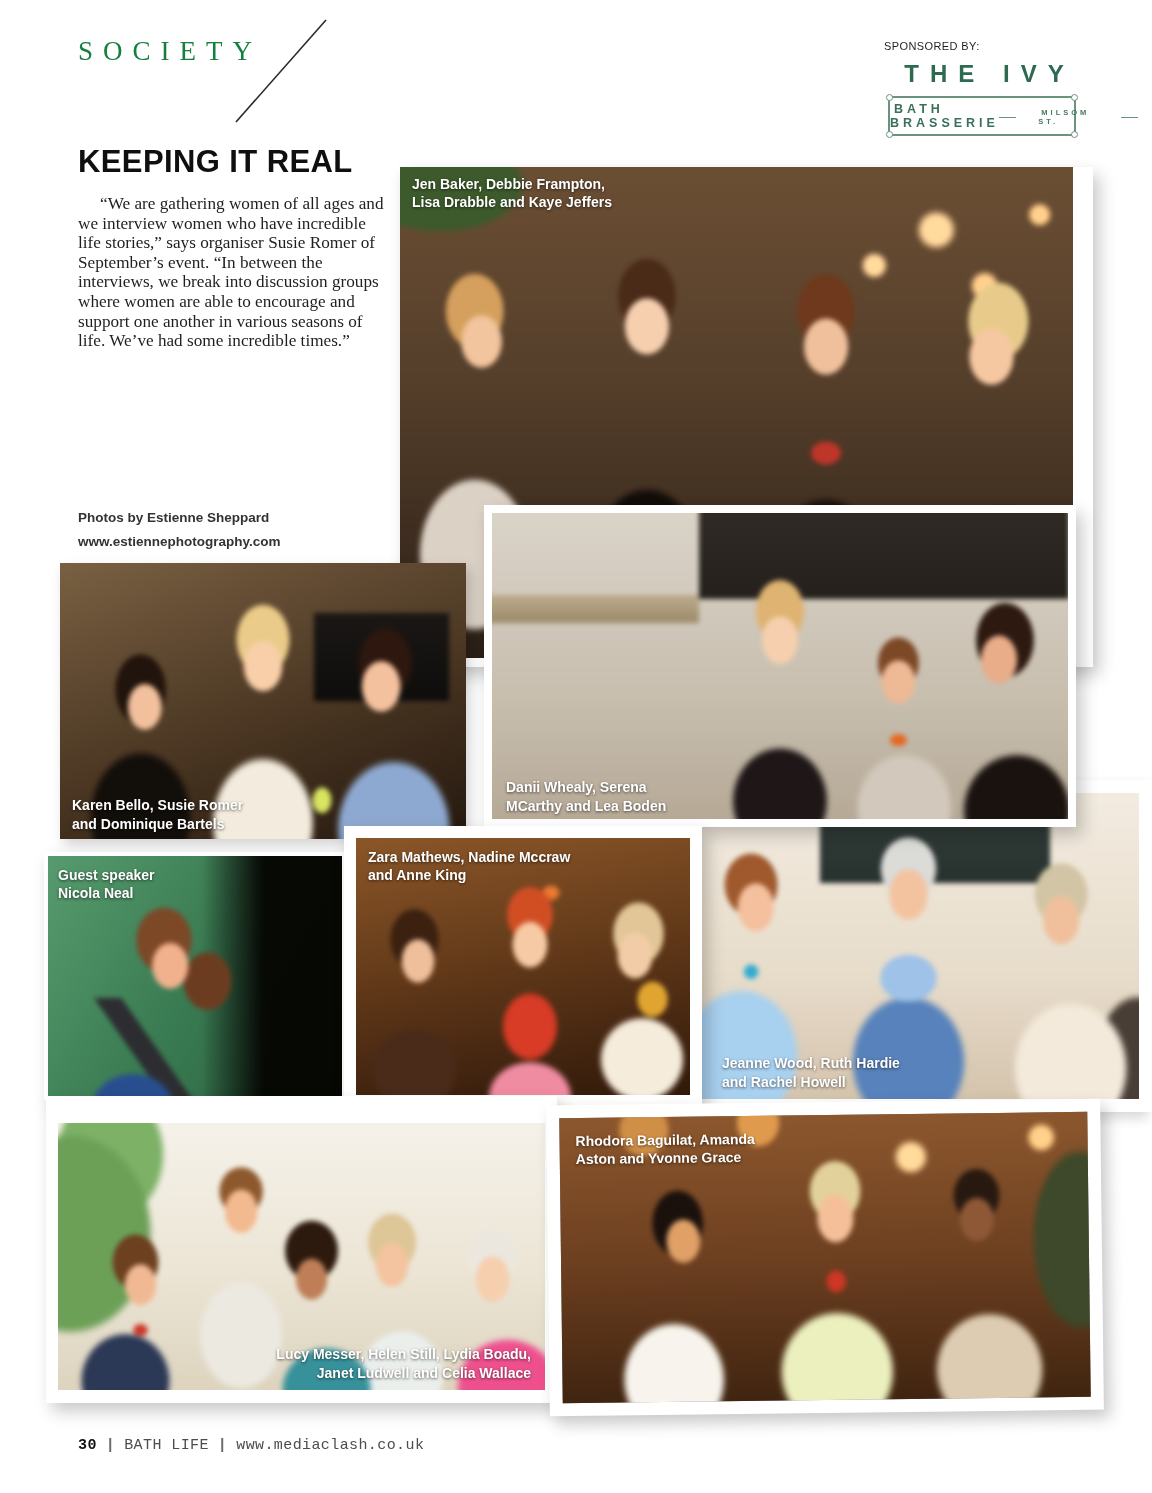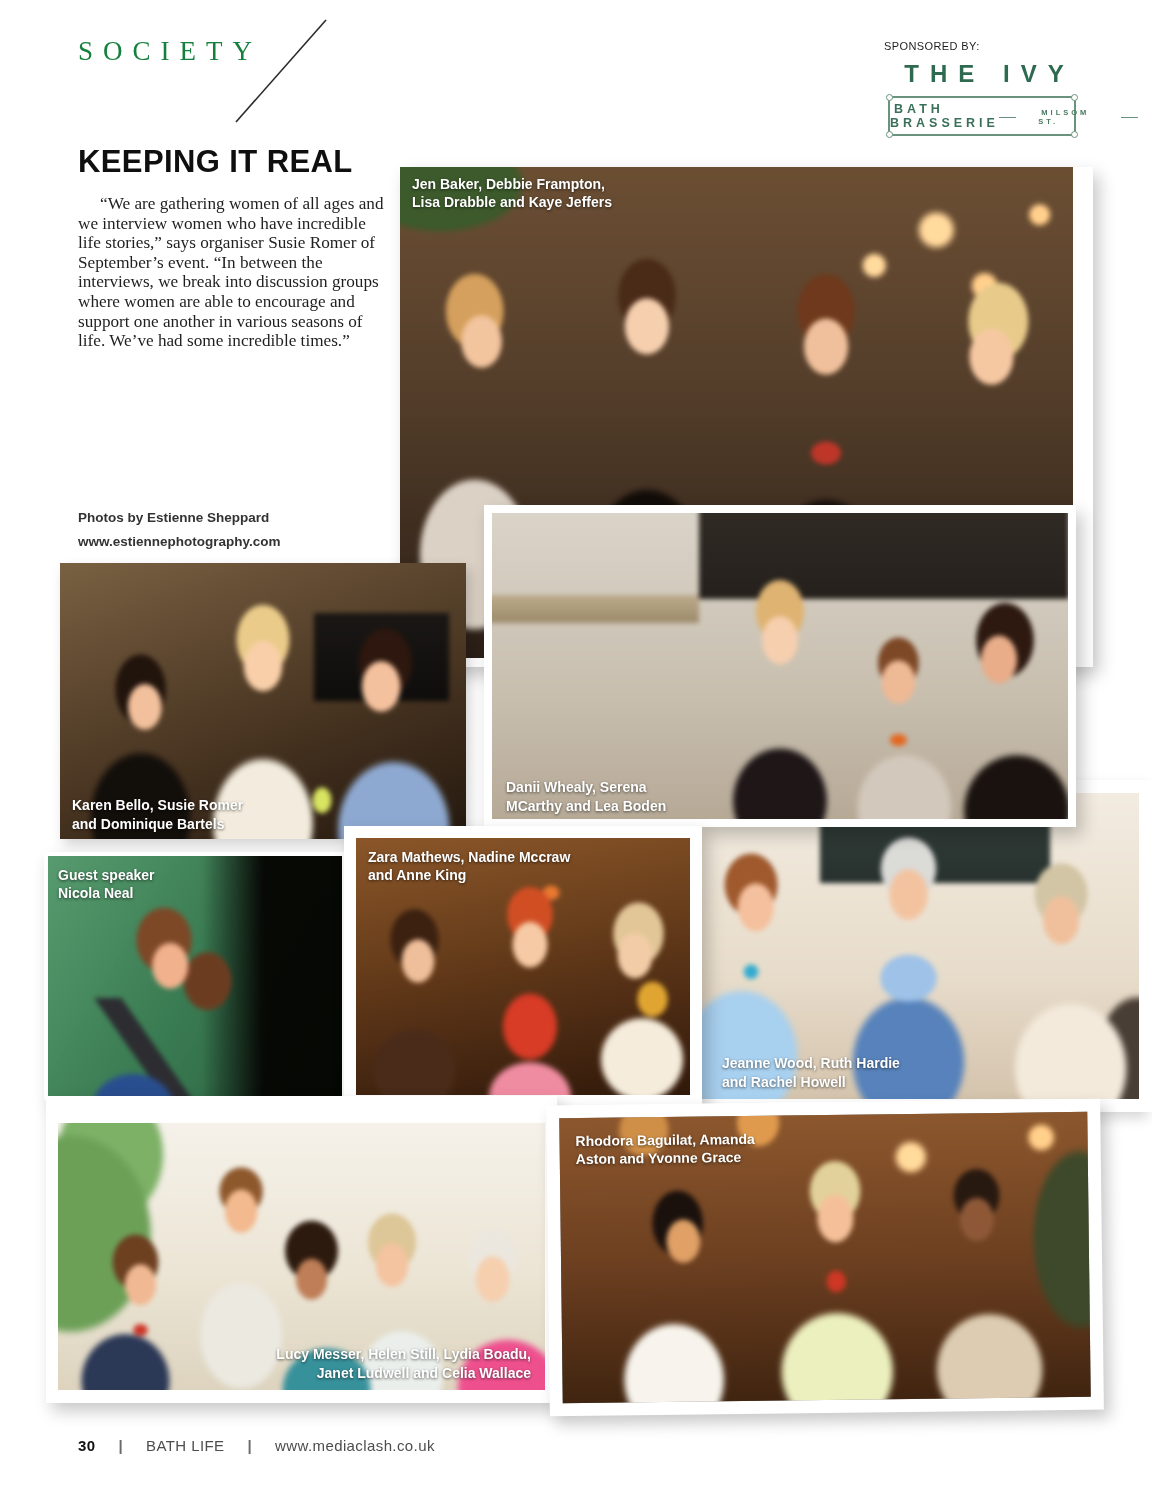--- a/index.html
+++ b/index.html
@@ -188,21 +188,21 @@
     radial-gradient(90px 95px at 80% 88%,#d9cab2 55%,transparent 62%),
     radial-gradient(42px 44px at 17% 7%,#c98f4e 55%,transparent 62%),
     radial-gradient(36px 40px at 38% 5%,#d99a55 55%,transparent 62%),
     radial-gradient(26px 26px at 66% 17%,#ffd9a0 45%,transparent 70%),
     radial-gradient(22px 22px at 90% 11%,#ffcf90 45%,transparent 70%),
     radial-gradient(80px 150px at 97% 45%,#3f4a2e 55%,transparent 62%),
     linear-gradient(180deg,#8a5a34,#6b4226 50%,#3e2614);}
 
   
   .footer{position:absolute;left:78px;top:1437px;font-size:15px;color:#4d4d4d;
-       display:flex;align-items:flex-end;gap:23px;letter-spacing:.4px;}
+       display:flex;align-items:flex-end;gap:9px;letter-spacing:.4px;font-family:Liberation Mono, monospace;}
   .footer .pg{font-weight:bold;color:#111;}
   .footer .sep{color:#6a6a6a;font-weight:bold;}
 </style>
 </head>
 <body>
 
 <div class="section-title">SOCIETY</div>
 <svg class="diag" width="116" height="118">
   <line x1="104" y1="8" x2="14" y2="110" stroke="#2a2a2a" stroke-width="1.6"></line>
 </svg>

